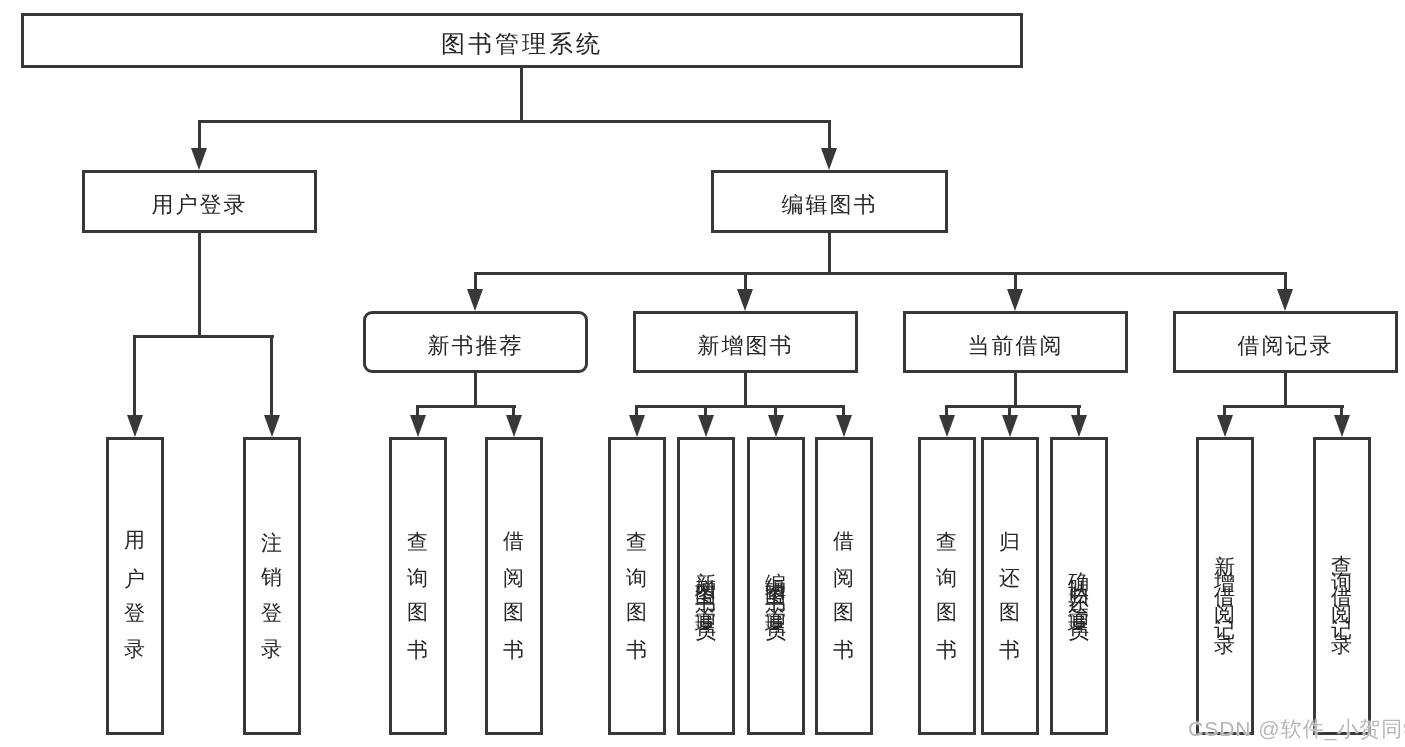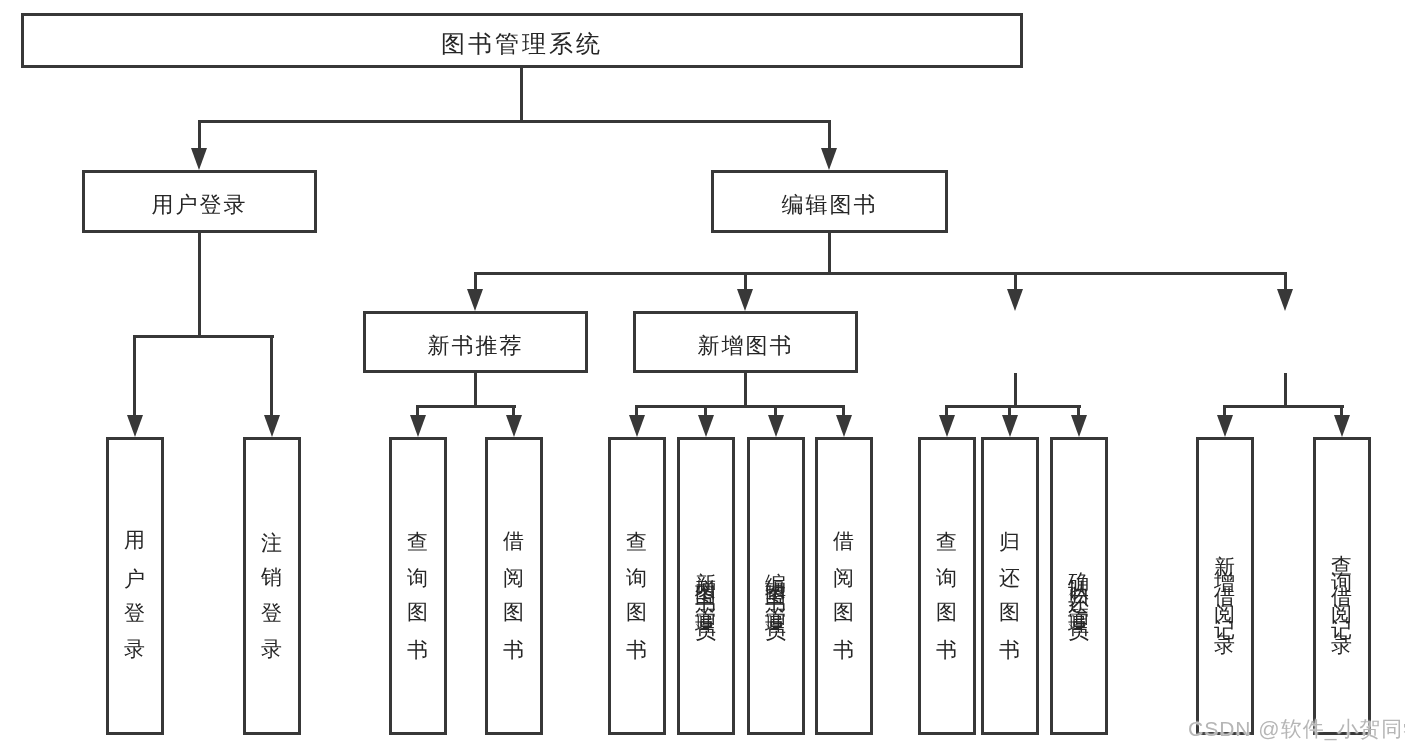--- a/index.html
+++ b/index.html
@@ -69,25 +69,31 @@
   <div class="line" style="left:474px;top:272px;width:813px;height:3px;"></div>
   <div class="line" style="left:474px;top:272px;width:3px;height:17px;"></div>
   <div class="arrowhead" style="left:467px;top:289px;"></div>
   <div class="line" style="left:744px;top:272px;width:3px;height:17px;"></div>
   <div class="arrowhead" style="left:737px;top:289px;"></div>
   <div class="line" style="left:1014px;top:272px;width:3px;height:17px;"></div>
   <div class="arrowhead" style="left:1007px;top:289px;"></div>
   <div class="line" style="left:1284px;top:272px;width:3px;height:17px;"></div>
   <div class="arrowhead" style="left:1277px;top:289px;"></div>
 
-  <div class="node" style="left:363px;top:311px;width:225px;height:62px;">
+  <div class="node" style="left:363px;top:311px;width:225px;height:62px;border-radius:9px;">
     <span class="h-label">新书推荐</span>
   </div>
   <div class="node" style="left:633px;top:311px;width:225px;height:62px;">
     <span class="h-label">新增图书</span>
+  </div>
+  <div class="node" style="left:903px;top:311px;width:225px;height:62px;">
+    <span class="h-label">当前借阅</span>
+  </div>
+  <div class="node" style="left:1173px;top:311px;width:225px;height:62px;">
+    <span class="h-label">借阅记录</span>
   </div>
 
   <div class="line" style="left:474px;top:373px;width:3px;height:32px;"></div>
   <div class="line" style="left:416px;top:405px;width:100px;height:3px;"></div>
   <div class="line" style="left:416px;top:405px;width:3px;height:10px;"></div>
   <div class="arrowhead" style="left:410px;top:415px;"></div>
   <div class="line" style="left:512px;top:405px;width:3px;height:10px;"></div>
   <div class="arrowhead" style="left:506px;top:415px;"></div>
 
   <div class="line" style="left:744px;top:373px;width:3px;height:32px;"></div>

